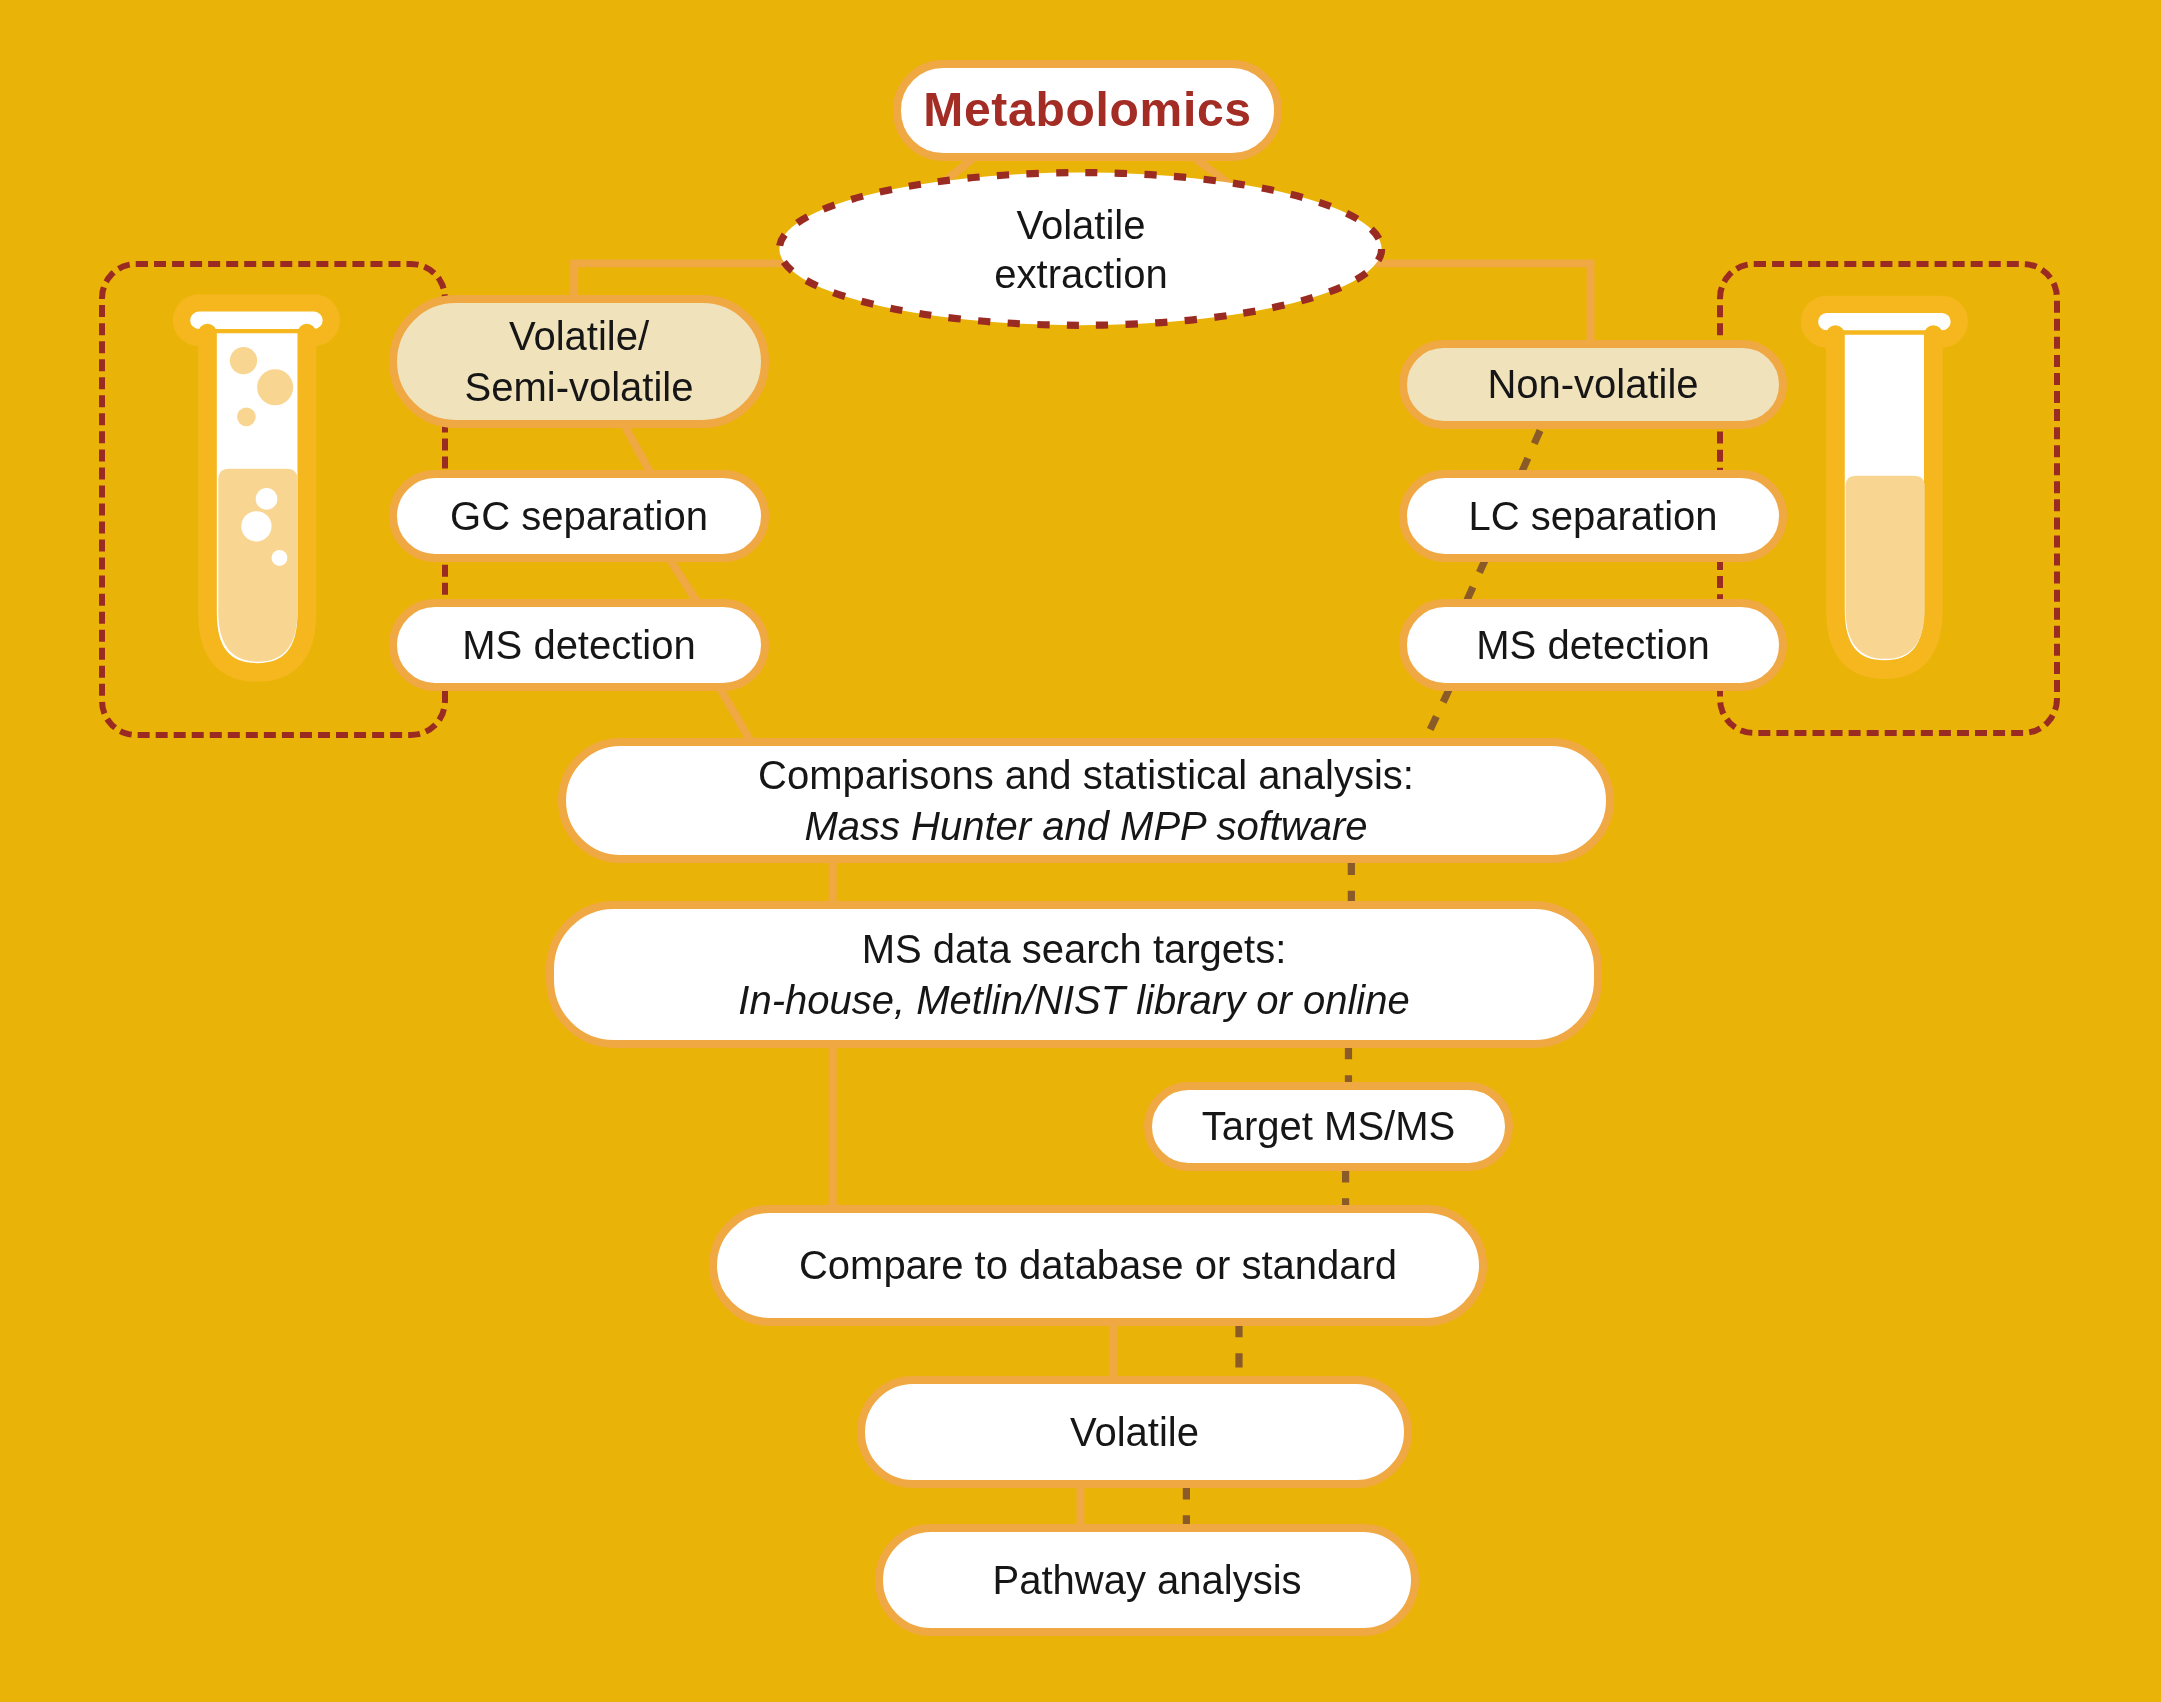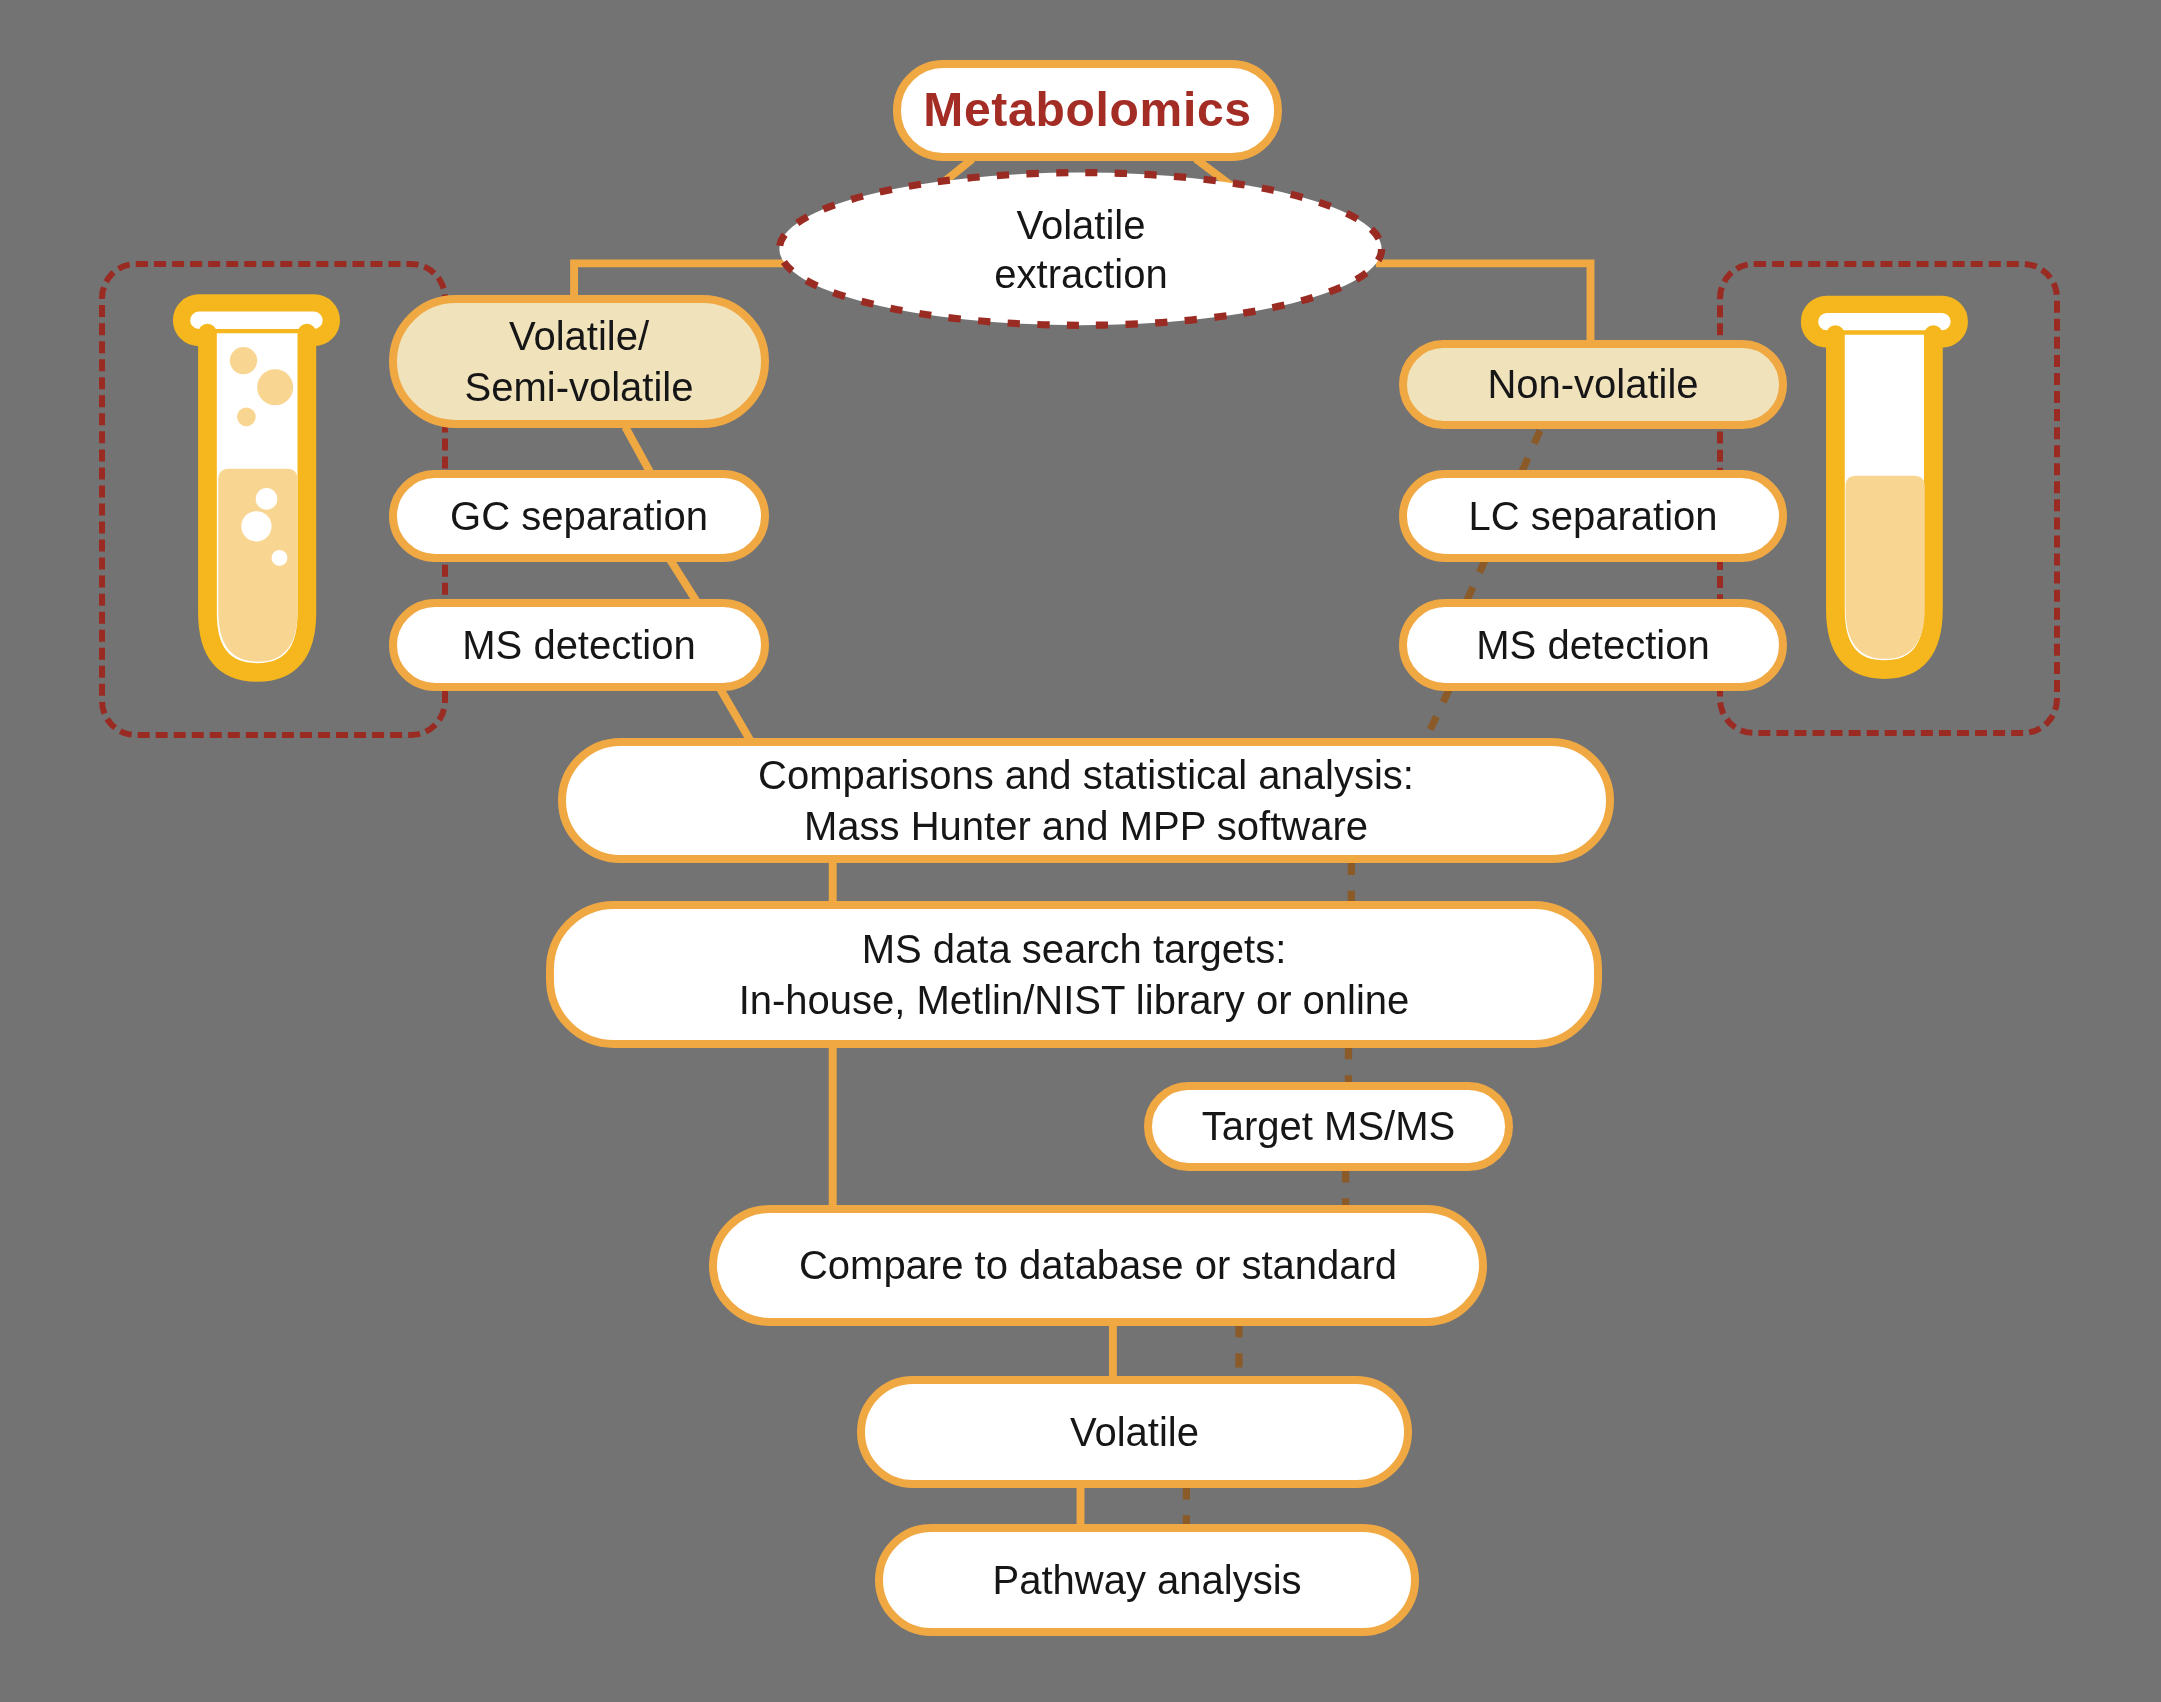--- a/index.html
+++ b/index.html
@@ -10,21 +10,21 @@
     --maroon:#9A2B23;
     --brown:#8A5B28;
     --titlered:#A32C24;
     --ink:#161616;
   }
   html,body{margin:0;padding:0;background:#ffffff;}
   .canvas{
     position:relative;
     width:2161px;
     height:1703px;
-    background:#737373;
+    background:#eab308;
     font-family:"Liberation Sans", sans-serif;
     color:var(--ink);
     overflow:hidden;
   }
   .layer{position:absolute;left:0;top:0;width:2161px;height:1703px;}
   .dashed-group{
     position:absolute;
     border:6.5px dashed var(--maroon);
     border-radius:37px;
     background:transparent;
@@ -60,21 +60,21 @@
     display:flex;
     flex-direction:column;
     align-items:center;
     justify-content:center;
     text-align:center;
     font-size:40px;
     line-height:1.22;
     background:transparent;
     border:none;
   }
-  .it{}
+  .it{font-style:italic;}
 </style>
 </head>
 <body>
 
 <div class="canvas">
 
   <div class="dashed-group" style="left:99px;top:261px;width:337px;height:465px;"></div>
   <div class="dashed-group" style="left:1717px;top:261px;width:331px;height:463px;"></div>
 
   <svg class="layer wires" width="2161" height="1703" viewBox="0 0 3000 2363">

